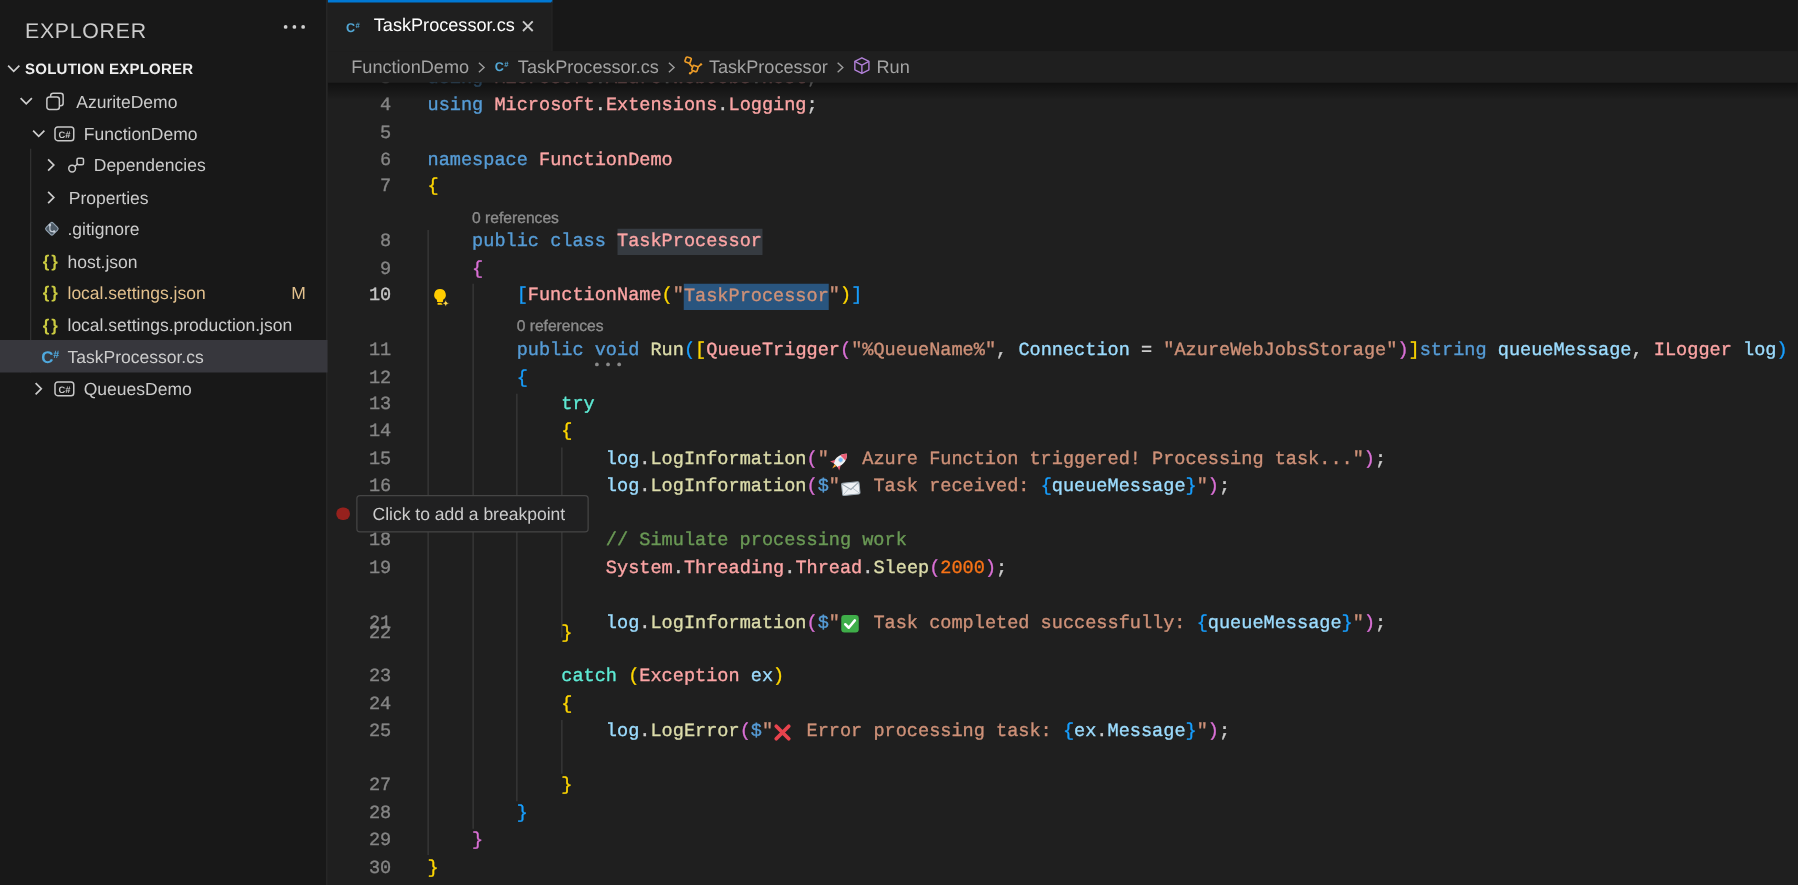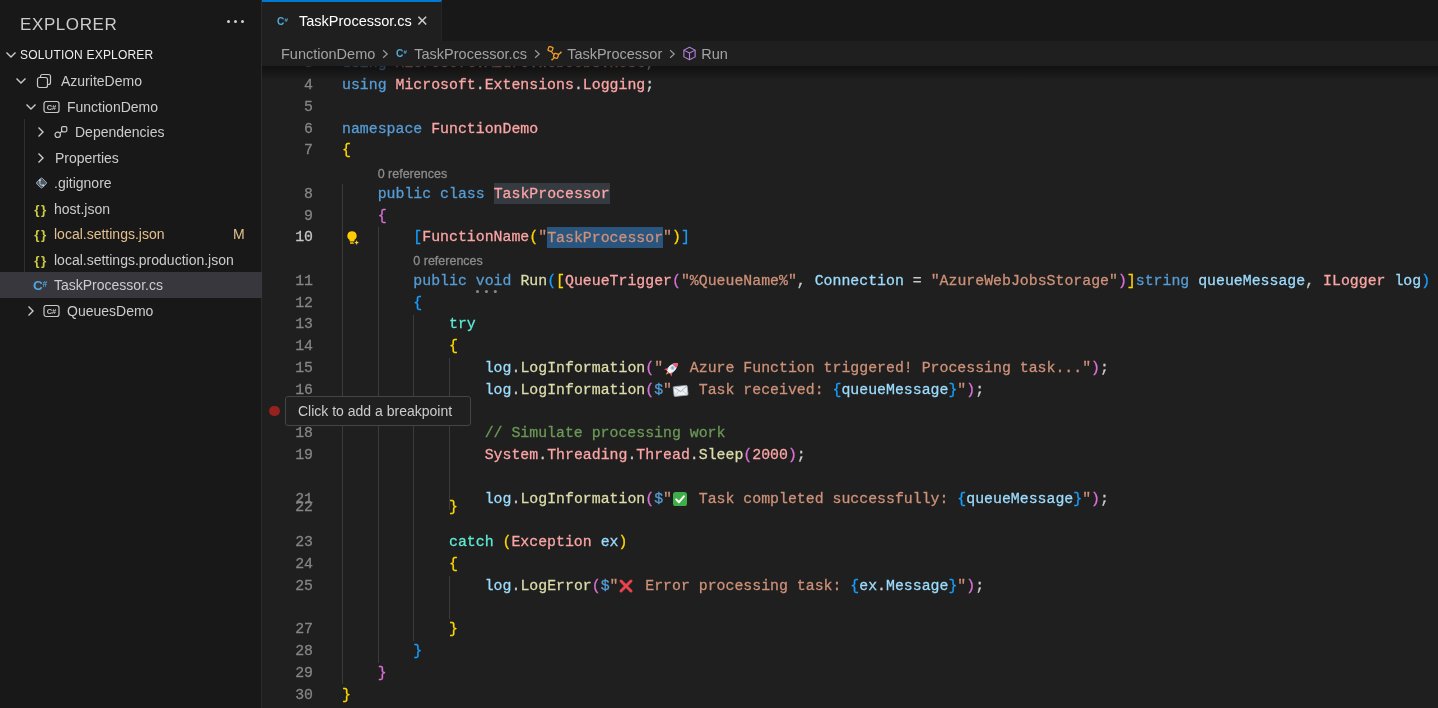--- a/index.html
+++ b/index.html
@@ -1,21 +1,21 @@
 <!DOCTYPE html>
 <html><head><meta charset="utf-8"><style>
 * {margin:0;padding:0;box-sizing:border-box}
 html,body {width:1438px;height:708px;overflow:hidden;background:#1f1f1f;font-family:"Liberation Sans",sans-serif}
 #side {position:absolute;left:0;top:0;width:262px;height:708px;background:#181818;border-right:1px solid #2b2b2b;z-index:20}
 #side .hdr {position:absolute;left:20px;top:15px;font-size:17px;color:#cccccc;letter-spacing:.6px}
 #side .dots {position:absolute;left:227px;top:20px;width:18px;height:4px}
 #side .dots i {position:absolute;width:3px;height:3px;border-radius:50%;background:#cfcfcf;top:0}
 #side .sec {position:absolute;left:0;top:42px;width:262px;height:26px}
 #side .sec .tw {position:absolute;left:3px;top:5px}
-#side .sec b {position:absolute;left:20px;top:6px;font-size:12px;color:#eeeeee;font-weight:400;letter-spacing:.2px}
+#side .sec b {position:absolute;left:20px;top:6px;font-size:12px;color:#eeeeee;font-weight:700;letter-spacing:.2px}
 .srow {position:absolute;left:0;width:262px;height:25.5px}
 .srow.sel {background:#37373d}
 .srow .abs {position:absolute;top:50%;transform:translateY(-50%)}
 .srow .abs svg {display:block}
 .srow .lbl {font-size:14px;color:#cccccc;white-space:nowrap}
 .srow .lbl.mod {color:#e2c08d}
 #treeguide {position:absolute;left:24px;top:119px;width:1px;height:179px;background:#303030}
 #tabbar {position:absolute;left:262px;top:0;width:1176px;height:41px;background:#181818;z-index:20}
 #tab {position:absolute;left:0;top:0;width:180px;height:41px;background:#1f1f1f;border-top:2px solid #0078d4;border-right:1px solid #252525}
 #tab .lbl {position:absolute;left:37px;top:11px;font-size:14.5px;color:#ffffff;white-space:nowrap}
@@ -26,21 +26,21 @@
 #crumbs .ci {margin-right:4px;position:relative;top:1px}
 #shadow {position:absolute;left:262px;top:66px;width:1176px;height:14px;background:linear-gradient(to bottom,rgba(0,0,0,.48),rgba(0,0,0,0));z-index:10}
 #editor {position:absolute;left:0;top:0;width:1438px;height:708px}
 .ln {position:absolute;left:262px;width:1176px;height:21.770px;line-height:21.770px;font-family:"Liberation Mono",monospace;font-size:14.86px;-webkit-text-stroke:0.28px currentColor;white-space:pre;z-index:3}
 .ln.dim {opacity:.62}
 .num {position:absolute;left:0;top:0;width:51px;text-align:right;color:#858585}
 .num.act {color:#c6c6c6}
 .ct {position:absolute;left:80px;top:0}
 .lens {position:absolute;top:2px;font-family:"Liberation Sans",sans-serif;font-size:12.5px;color:#8c8c8c}
 .k {color:#569cd6} .c {color:#5eead4} .t {color:#fca5a5} .m {color:#dcdcaa}
-.s {color:#ce9178} .n {color:#fca5a5} .cm {color:#6a9955} .v {color:#9cdcfe}
+.s {color:#ce9178} .n {color:#f97316} .cm {color:#6a9955} .v {color:#9cdcfe}
 .w {color:#cccccc} .b1 {color:#ffd700} .b2 {color:#da70d6} .b3 {color:#179fff}
 .selbg {background:#29557f;padding:2.6px 0}
 .hlbg {background:#363b41;padding:2.6px 0}
 .emo {display:inline-block;width:17.84px;height:21.770px;vertical-align:top;position:relative}
 .emo svg {position:absolute;left:0;top:2px;overflow:visible}
 .ig {position:absolute;width:1px;background:#3b3b3b;z-index:1}
 #rundots {position:absolute;left:475.8px;top:289.5px;width:3px;height:3px;border-radius:50%;background:#8a8a8a;box-shadow:8.92px 0 0 #8a8a8a,17.84px 0 0 #8a8a8a;z-index:4}
 #bulb {position:absolute;left:344px;top:230px;z-index:4}
 #reddot {position:absolute;left:269.3px;top:405.5px;width:10.4px;height:10.4px;border-radius:50%;background:#96211d;z-index:4}
 #tip {position:absolute;left:285px;top:396px;width:186px;height:30px;background:#202021;border:1px solid #454545;border-radius:3px;z-index:30;font-size:14px;color:#cccccc;line-height:28px;padding-left:12px}

